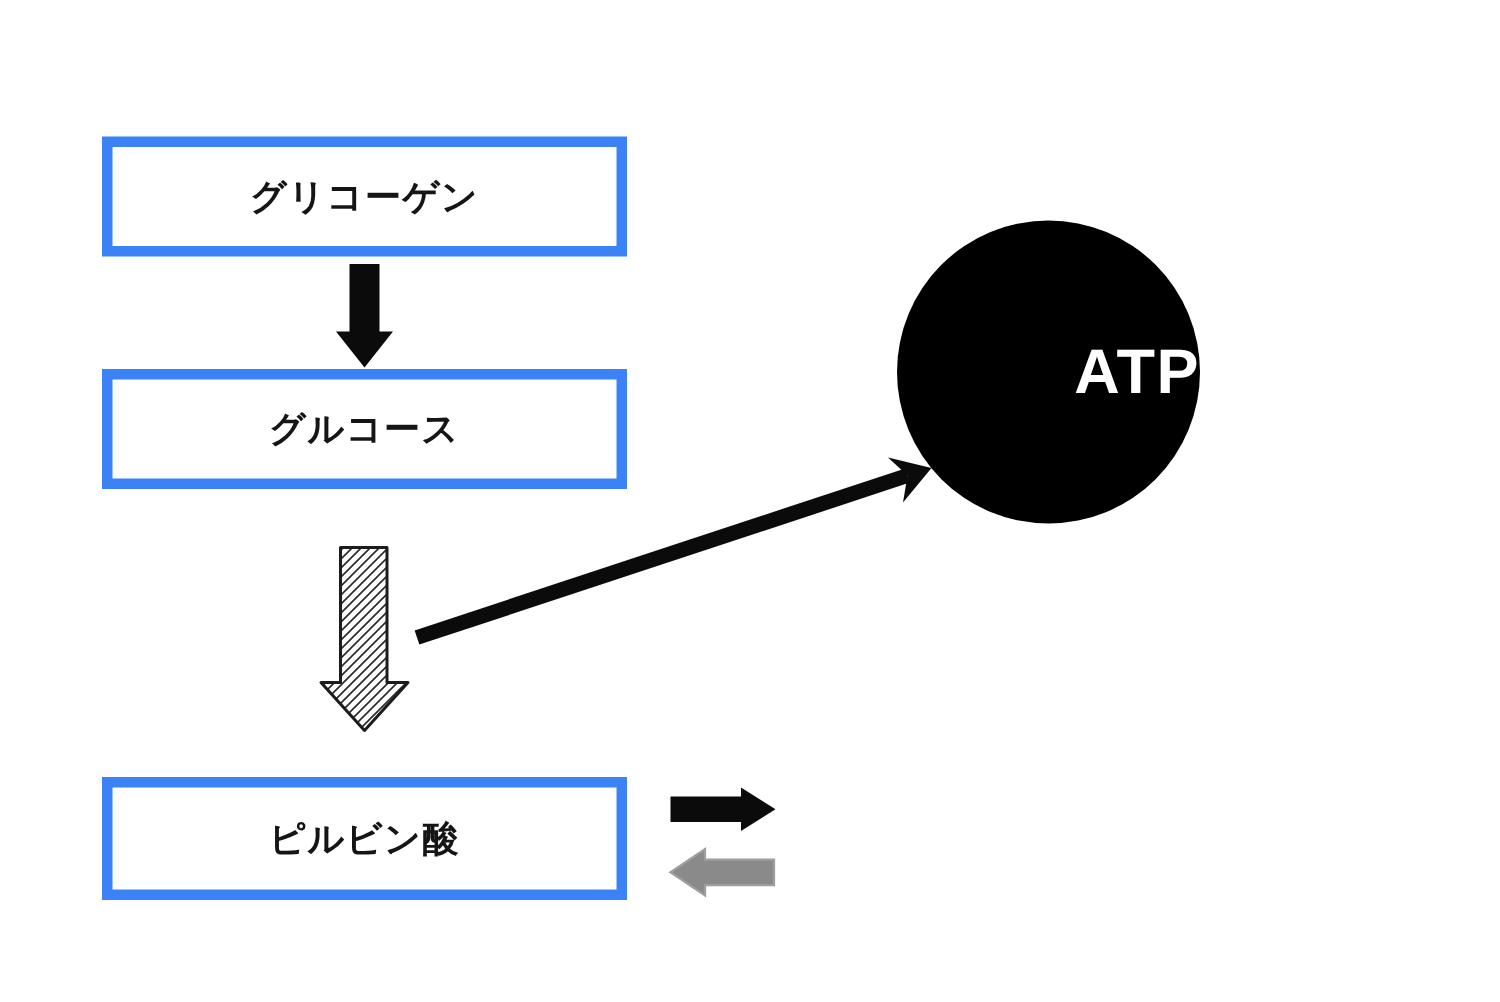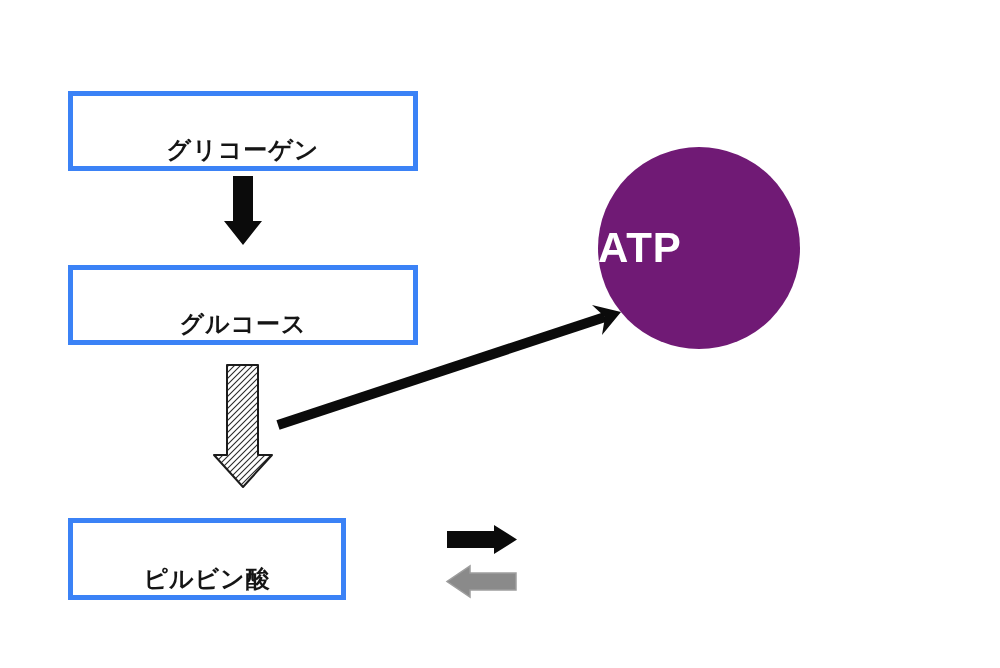--- a/index.html
+++ b/index.html
@@ -19,47 +19,47 @@
     position: absolute;
     left: 0;
     top: 0;
     width: 1000px;
     height: 668px;
   }
   .node-box {
     position: absolute;
     box-sizing: border-box;
     background: #ffffff;
-    border: 5px solid #3b82f6;
+    border: 7px solid #3b82f6;
     display: flex;
-    align-items: flex-end;
+    align-items: center;
     justify-content: center;
   }
   .node-box .label {
     font-weight: bold;
     font-size: 24px;
     color: #151515;
     letter-spacing: 1px;
     white-space: nowrap;
   }
   #box-glycogen { left: 68px;  top: 91px;  width: 350px; height: 80px; }
-  #box-glucose  { left: 68px;  top: 265px; width: 350px; height: 80px; }
-  #box-pyruvate { left: 68px;  top: 518px; width: 278px; height: 82px; }
+  #box-glucose  { left: 68px;  top: 246px; width: 350px; height: 80px; }
+  #box-pyruvate { left: 68px;  top: 518px; width: 350px; height: 82px; }
   #box-lactate  { left: 547px; top: 518px; width: 351px; height: 82px; }
   .atp-circle {
     position: absolute;
     left: 598px;
     top: 147px;
     width: 202px;
     height: 202px;
     border-radius: 50%;
-    background: #701a75;
+    background: #000000;
     display: flex;
     align-items: center;
-    justify-content: flex-start;
+    justify-content: flex-end;
   }
   .atp-circle .label {
     font-weight: bold;
     font-size: 42px;
     color: #ffffff;
     letter-spacing: 1px;
   }
 </style>
 </head>
 <body>

